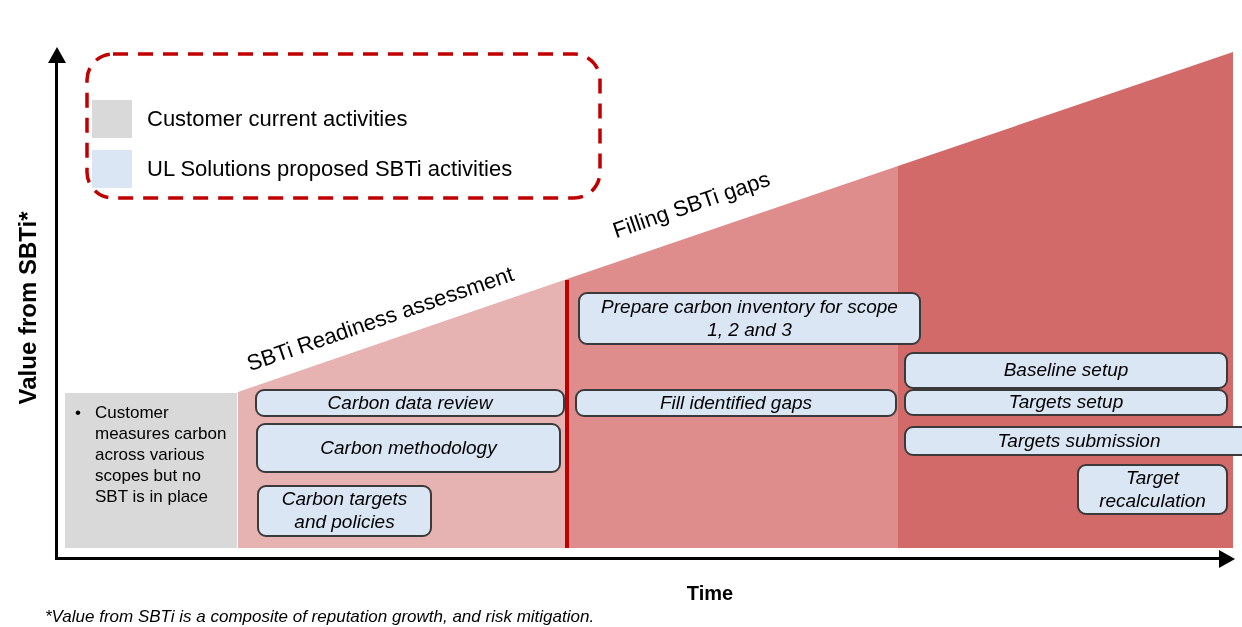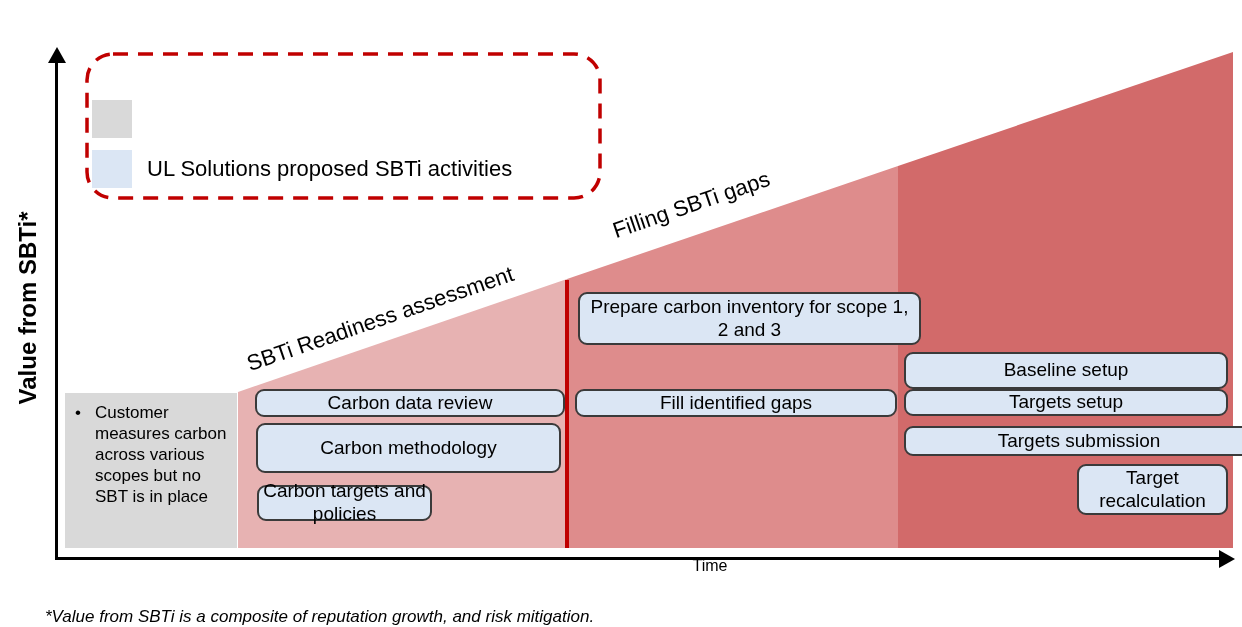--- a/index.html
+++ b/index.html
@@ -9,22 +9,22 @@
   }
   
   .y-axis-line{position:absolute;left:55px;top:62px;width:3px;height:497px;background:#000;z-index:5;}
   .y-axis-arrow{position:absolute;left:48px;top:47px;width:0;height:0;
     border-left:9px solid transparent;border-right:9px solid transparent;border-bottom:16px solid #000;z-index:5;}
   .x-axis-line{position:absolute;left:55px;top:557px;width:1166px;height:3px;background:#000;z-index:5;}
   .x-axis-arrow{position:absolute;left:1219px;top:550px;width:0;height:0;
     border-top:9px solid transparent;border-bottom:9px solid transparent;border-left:16px solid #000;z-index:5;}
   .y-axis-label{position:absolute;left:28px;top:308px;transform:translate(-50%,-50%) rotate(-90deg);
     white-space:nowrap;font-size:24px;font-weight:bold;z-index:5;}
-  .x-axis-label{position:absolute;left:710px;top:566px;transform:translate(-50%,-50%);
-    font-size:16px;font-weight:normal;z-index:5;}
+  .x-axis-label{position:absolute;left:710px;top:593px;transform:translate(-50%,-50%);
+    font-size:20px;font-weight:bold;z-index:5;}
   .footnote{position:absolute;left:45px;top:606px;width:575px;font-size:17px;line-height:1.3;z-index:5;font-style:italic;}
   
   .key-box{position:absolute;left:85px;top:52px;width:517px;height:148px;z-index:6;}
   .key-border{position:absolute;left:0;top:0;width:100%;height:100%;}
   .key-title{position:absolute;left:0;top:11px;width:100%;text-align:center;font-size:17px;font-weight:bold;}
   .key-row{position:absolute;left:7px;display:flex;align-items:center;}
   .key-row-1{top:48px;}
   .key-row-2{top:98px;}
   .key-swatch{width:40px;height:38px;margin-right:15px;flex:0 0 auto;}
   .swatch-gray{background:var(--customer-gray,#d9d9d9);}
@@ -46,24 +46,24 @@
   .bullet{font-size:17px;line-height:21px;width:20px;flex:0 0 auto;}
   .current-state-text{font-size:17px;line-height:21px;width:137px;}
   
   .phase-label{position:absolute;white-space:nowrap;font-size:22px;line-height:26px;
     transform-origin:left bottom;transform:rotate(-19deg);z-index:3;}
   .phase-label-1{left:252px;top:351px;}
   .phase-label-2{left:618px;top:218px;}
   
   .box{position:absolute;display:flex;align-items:center;justify-content:center;text-align:center;
     background:var(--activity-blue,#dbe6f4);border:2px solid var(--box-border,#3a3a3a);border-radius:9px;
-    font-size:19px;line-height:1.2;box-sizing:border-box;z-index:4;padding:0 4px;}
+    font-size:19px;line-height:1.2;box-sizing:border-box;z-index:4;padding:0 15px;font-style:italic;}
   .box-carbon-data-review{left:255px;top:389px;width:310px;height:28px;}
   .box-carbon-methodology{left:256px;top:423px;width:305px;height:50px;}
-  .box-carbon-targets{left:257px;top:485px;width:175px;height:36px;}
+  .box-carbon-targets{left:257px;top:485px;width:175px;height:52px;}
   .box-prepare-inventory{left:578px;top:292px;width:343px;height:53px;}
   .box-fill-gaps{left:575px;top:389px;width:322px;height:28px;}
   .box-baseline-setup{left:904px;top:352px;width:324px;height:37px;}
   .box-targets-setup{left:904px;top:389px;width:324px;height:27px;}
   .box-targets-submission{left:904px;top:426px;width:350px;height:30px;}
   .box-target-recalculation{left:1077px;top:464px;width:151px;height:51px;}
 </style>
 </head>
 <body>
 
@@ -81,20 +81,21 @@
   <div class="y-axis-label">Value from SBTi*</div>
   <div class="x-axis-label">Time</div>
   <div class="footnote">*Value from SBTi is a composite of reputation growth, and risk mitigation.</div>
 
   <div class="key-box">
     <svg class="key-border" width="517" height="148" viewBox="0 0 517 148">
       <rect x="2" y="2" width="513" height="144" rx="26" ry="26" fill="none" stroke="#c00000" stroke-width="3.5" stroke-dasharray="15 10"></rect>
     </svg>
     <div class="key-row key-row-1">
       <div class="key-swatch swatch-gray"></div>
+      <div class="key-label">Customer current activities</div>
     </div>
     <div class="key-row key-row-2">
       <div class="key-swatch swatch-blue"></div>
       <div class="key-label">UL Solutions proposed SBTi activities</div>
     </div>
   </div>
 
   <div class="current-state">
     <div class="current-state-inner">
       <div class="bullet">•</div>

